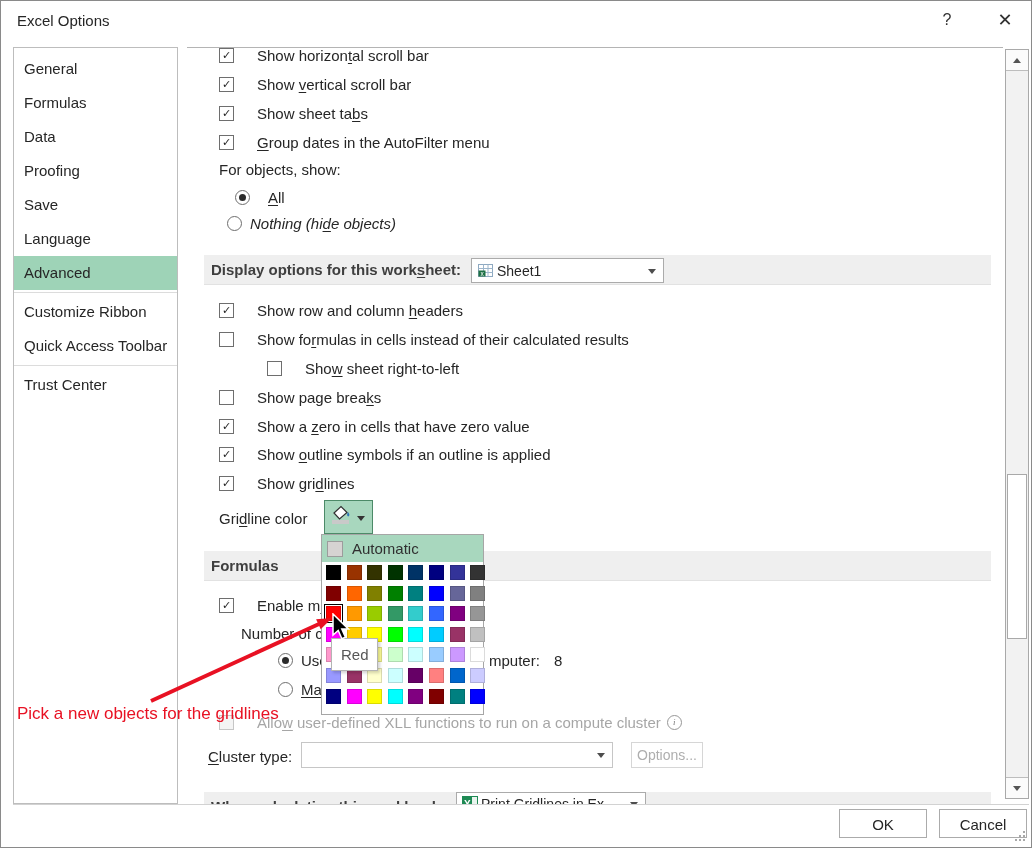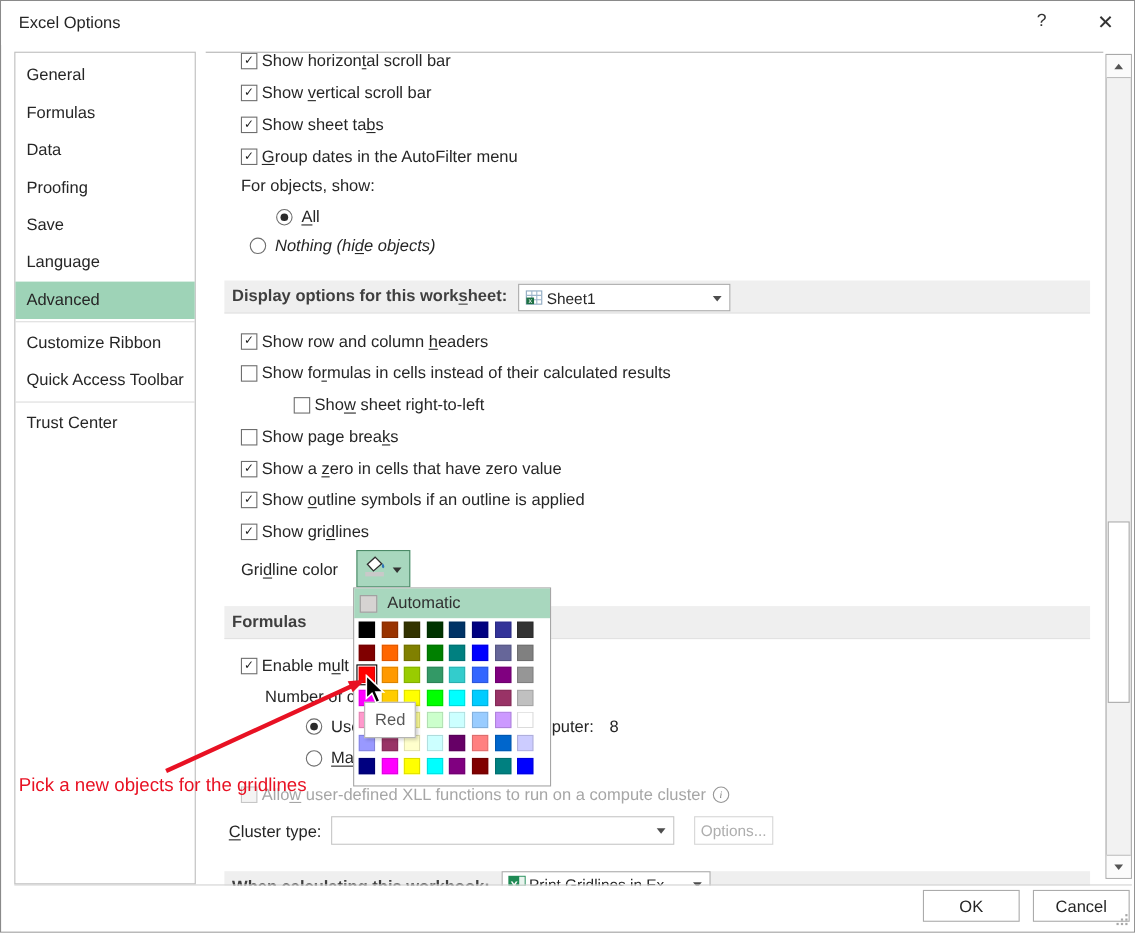--- a/index.html
+++ b/index.html
@@ -20,37 +20,37 @@
   .sep{height:1px;background:#dcdcdc;margin:2px 0;}
 
   
   .content{position:absolute;left:186px;top:46px;width:816px;height:757px;border-top:1px solid #b4b4b4;box-sizing:content-box;overflow:hidden;background:#fff;}
   .band{position:absolute;left:17px;width:787px;height:30px;background:#efefef;border-bottom:1px solid #e2e2e2;box-sizing:border-box;line-height:29px;padding-left:7px;font-size:15px;font-weight:bold;color:#3f3f3f;}
   .row{position:absolute;display:flex;align-items:center;height:17px;font-size:15px;color:#262626;white-space:nowrap;}
   .checkbox{flex:none;width:13px;height:13px;border:1px solid #6e6e6e;background:#fff;box-sizing:content-box;font-size:11px;line-height:13px;text-align:center;color:#1f1f1f;}
   .checkbox.disabled{border-color:#c6c6c6;background:#f4f4f4;}
   .radio{flex:none;width:13px;height:13px;border:1px solid #6e6e6e;border-radius:50%;background:#fff;position:relative;}
   .radio .dot{position:absolute;inset:3px;background:#2b2b2b;border-radius:50%;}
-  .checkbox + .lbl{margin-left:4px;}
+  .checkbox + .lbl{margin-left:23px;}
   .radio + .lbl{margin-left:8px;}
   .lbl.dis{color:#a6a6a6;}
   .info{margin-left:6px;width:13px;height:13px;border:1px solid #979797;border-radius:50%;font-size:9px;line-height:13px;text-align:center;color:#7a7a7a;font-family:"Liberation Serif",serif;font-style:italic;}
 
   .dd{position:absolute;background:#fff;border:1px solid #ababab;box-sizing:border-box;display:flex;align-items:center;padding:0 20px 0 5px;font-size:14px;color:#262626;overflow:hidden;white-space:nowrap;}
   .dd .arr{position:absolute;right:7px;top:50%;margin-top:-2px;width:0;height:0;border-left:4px solid transparent;border-right:4px solid transparent;border-top:5px solid #4d4d4d;}
   .dd.disabled{border-color:#c6c6c6;}
   .dd svg{margin-right:3px;flex:none;}
 
   .gridline-btn{position:absolute;left:137px;top:452px;width:49px;height:34px;background:#a8d7be;border:1px solid #4c8a68;box-sizing:border-box;}
   .gridline-btn .arr{position:absolute;right:7px;top:15px;width:0;height:0;border-left:4px solid transparent;border-right:4px solid transparent;border-top:5px solid #333;}
 
   .optbtn{position:absolute;left:444px;top:694px;width:72px;height:26px;border:1px solid #d6d6d6;background:#fff;box-sizing:border-box;font-size:14px;color:#aeaeae;text-align:center;line-height:24px;}
 
   
-  .palette{position:absolute;left:320px;top:533px;width:180px;height:181px;background:#fff;border:1px solid #a6a6a6;box-sizing:border-box;z-index:5;}
+  .palette{position:absolute;left:320px;top:533px;width:163px;height:181px;background:#fff;border:1px solid #a6a6a6;box-sizing:border-box;z-index:5;}
   .auto-row{height:27px;background:#a8d7be;display:flex;align-items:center;padding-left:5px;}
   .auto-swatch{width:16px;height:16px;background:#d6d3d2;border:1px solid #9c9c9c;box-sizing:border-box;}
   .auto-lbl{margin-left:9px;font-size:15px;color:#303030;}
   .swatch{position:absolute;width:15px;height:15px;box-shadow:inset 0 0 0 1px rgba(0,0,0,.14);}
   .swatch.sel{outline:1.5px solid #000;outline-offset:1px;}
 
   .tooltip{position:absolute;left:330px;top:637px;width:47px;height:33px;background:#fff;border:1px solid #b4b4b4;box-sizing:border-box;z-index:9;font-size:15px;color:#575757;line-height:31px;padding-left:9px;box-shadow:2px 2px 3px rgba(0,0,0,.18);}
 
   .annot-layer{position:absolute;inset:0;z-index:8;pointer-events:none;}
   .annot-text{position:absolute;left:16px;top:703px;font-size:17px;color:#e81123;z-index:8;pointer-events:none;}
@@ -158,21 +158,21 @@
           <span class="checkbox">✓</span>
           <span class="lbl">Show sheet ta<u>b</u>s</span>
         </div>
         <div class="row" style="top: 86px; left: 32px;">
           <span class="checkbox">✓</span>
           <span class="lbl"><u>G</u>roup dates in the AutoFilter menu</span>
         </div>
         <div class="row" style="top: 113px; left: 32px;">
           <span class="lbl">For objects, show:</span>
         </div>
-        <div class="row" style="top: 141px; left: 64px;">
+        <div class="row" style="top: 141px; left: 48px; gap: 10px;">
           <span class="radio">
             <span class="dot"></span>
           </span>
           <span class="lbl"><u>A</u>ll</span>
         </div>
         <div class="row" style="top: 167px; left: 40px; font-style: italic;">
           <span class="radio"></span>
           <span class="lbl">Nothing (hi<u>d</u>e objects)</span>
         </div>
       </div>

